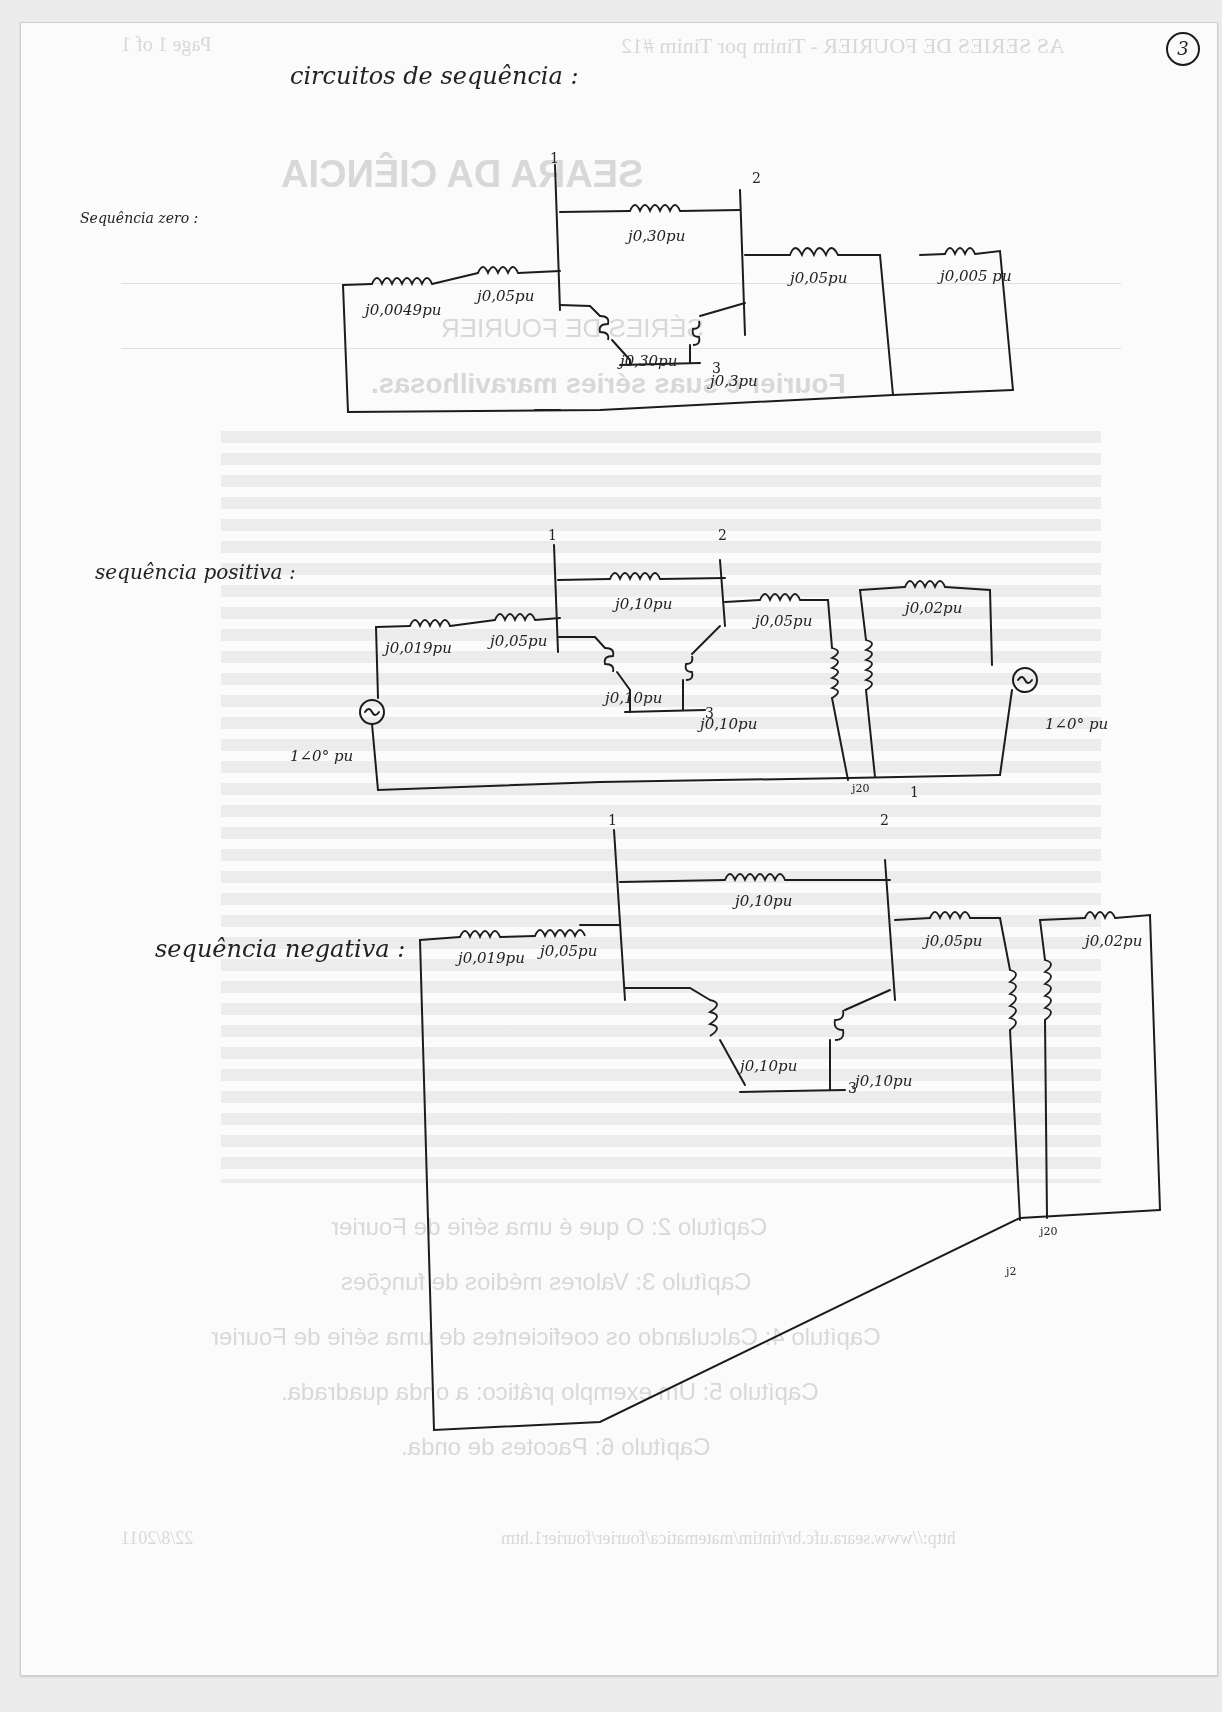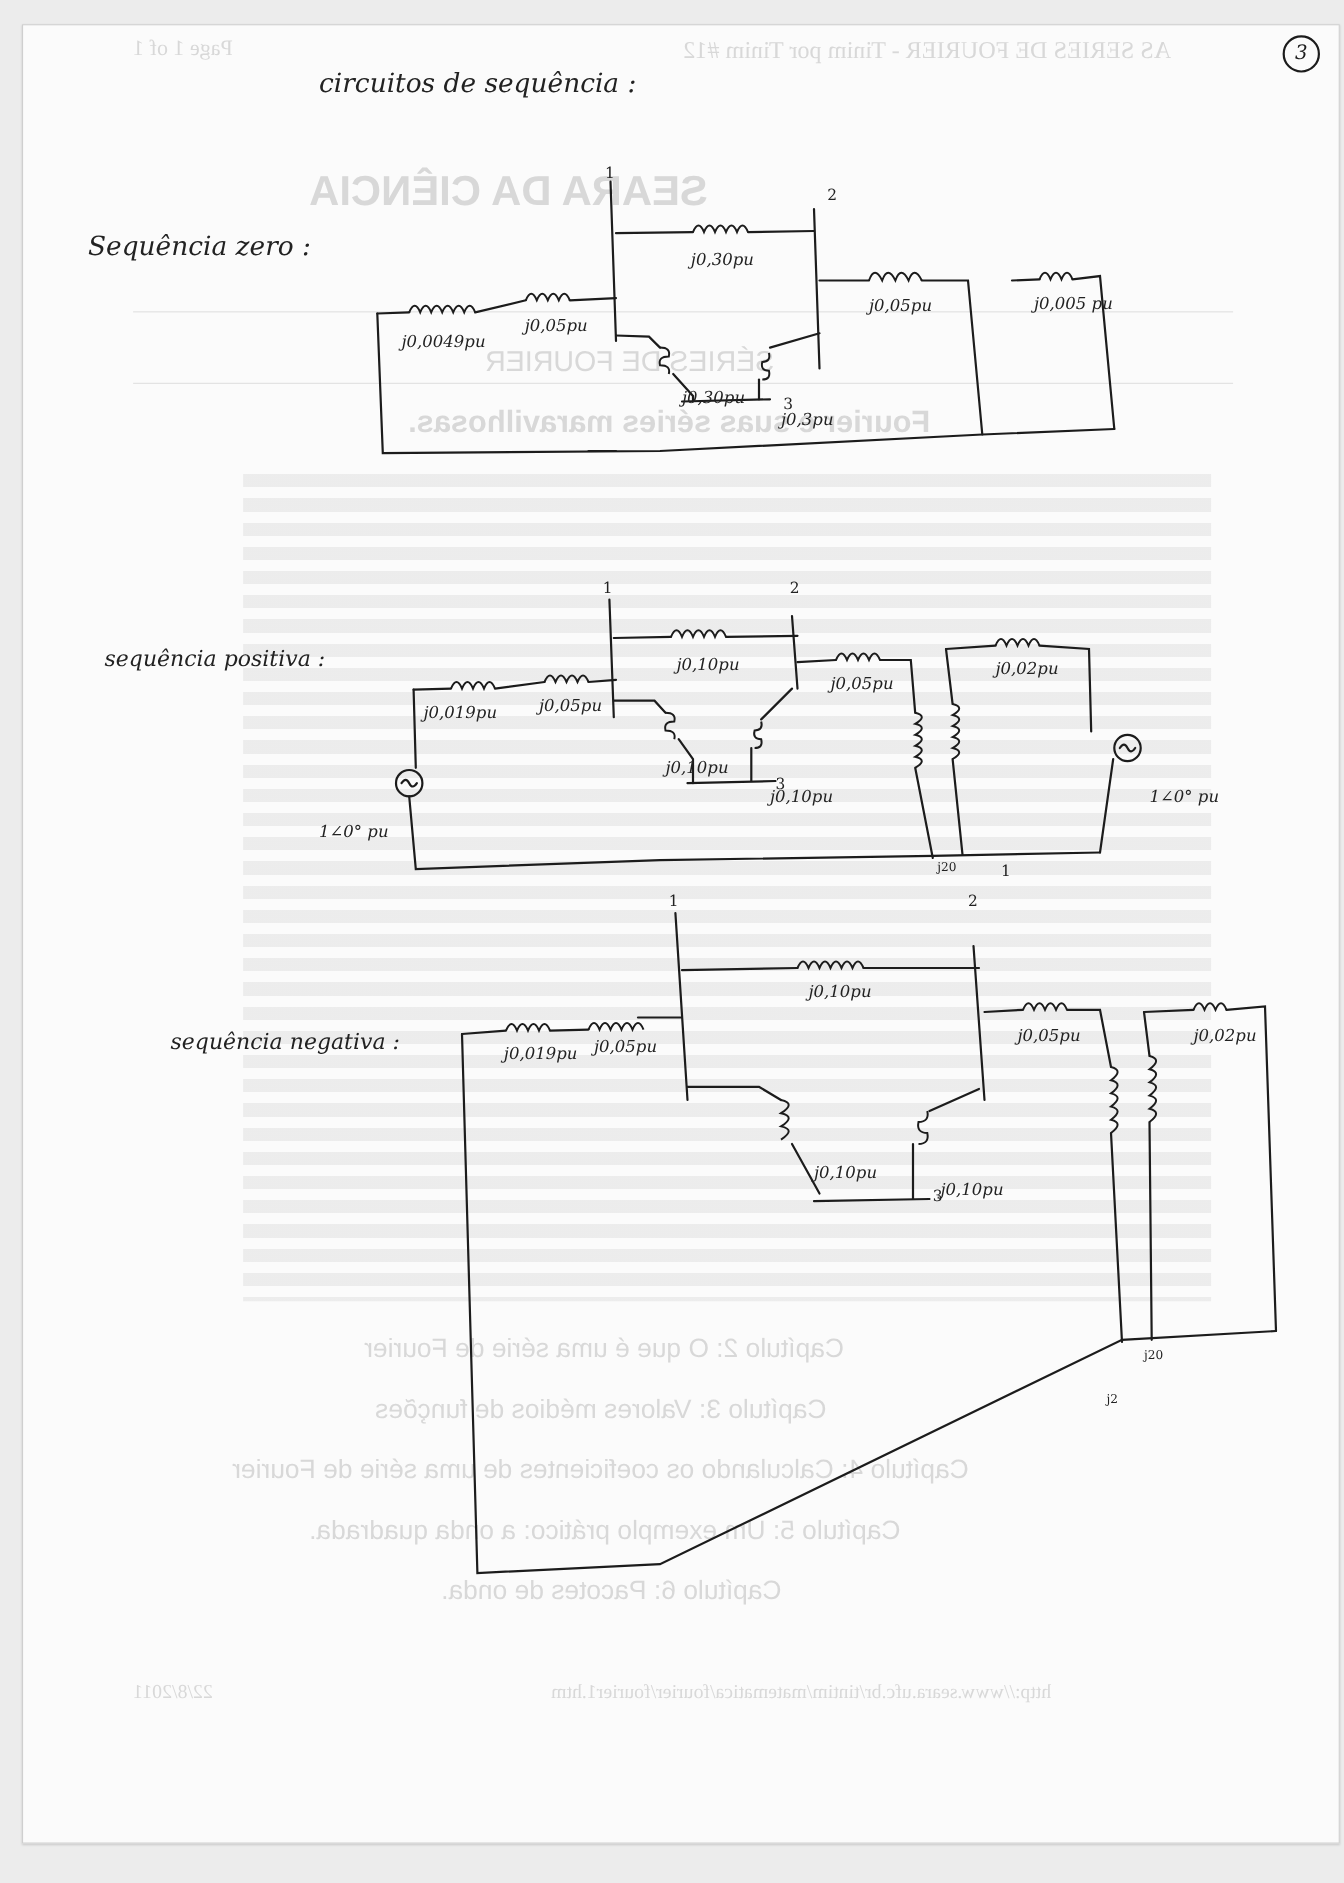--- a/index.html
+++ b/index.html
@@ -146,49 +146,49 @@
     <polyline class="w" points="1040,920 1045,960"></polyline>
     <path class="coil" d="M1045,960 q12,3 0,12 q12,3 0,12 q12,3 0,12 q12,3 0,12 q12,3 0,12"></path>
     <polyline class="w" points="1045,1020 1047,1218"></polyline>
     <polyline class="w" points="1040,920 1085,918"></polyline>
     <path class="coil" d="M1085,918 q5,-12 10,0 q5,-12 10,0 q5,-12 10,0"></path>
     <polyline class="w" points="1115,918 1150,915 1160,1210"></polyline>
     <polyline class="w" points="420,940 434,1430 600,1422 1020,1218 1160,1210"></polyline>
   </g>
 </svg>
 
-<div class="hand label" style="left:80px;top:210px;font-size:24px;">Sequência zero :</div>
+<div class="hand label" style="left:80px;top:210px;font-size:14px;">Sequência zero :</div>
 <div class="hand imp" style="left:365px;top:254px;">j0,0049pu</div>
 <div class="hand imp" style="left:477px;top:240px;">j0,05pu</div>
 <div class="hand imp" style="left:628px;top:180px;">j0,30pu</div>
 <div class="hand imp" style="left:620px;top:305px;">j0,30pu</div>
 <div class="hand imp" style="left:710px;top:325px;">j0,3pu</div>
 <div class="hand imp" style="left:790px;top:222px;">j0,05pu</div>
 <div class="hand imp" style="left:940px;top:220px;">j0,005 pu</div>
 <div class="hand node" style="left:550px;top:150px;">1</div>
 <div class="hand node" style="left:752px;top:170px;">2</div>
 <div class="hand node" style="left:712px;top:360px;">3</div>
 
-<div class="hand label" style="left:95px;top:586px;font-size:20px;">sequência positiva :</div>
+<div class="hand label" style="left:95px;top:560px;font-size:20px;">sequência positiva :</div>
 <div class="hand imp" style="left:385px;top:592px;">j0,019pu</div>
 <div class="hand imp" style="left:490px;top:585px;">j0,05pu</div>
 <div class="hand imp" style="left:615px;top:548px;">j0,10pu</div>
 <div class="hand imp" style="left:605px;top:642px;">j0,10pu</div>
 <div class="hand imp" style="left:700px;top:668px;">j0,10pu</div>
 <div class="hand imp" style="left:755px;top:565px;">j0,05pu</div>
 <div class="hand imp" style="left:905px;top:552px;">j0,02pu</div>
 <div class="hand imp" style="left:290px;top:700px;">1∠0° pu</div>
 <div class="hand imp" style="left:1045px;top:668px;">1∠0° pu</div>
 <div class="hand node" style="left:852px;top:782px;font-size:11px;">j20</div>
 <div class="hand node" style="left:910px;top:784px;">1</div>
 <div class="hand node" style="left:548px;top:527px;">1</div>
 <div class="hand node" style="left:718px;top:527px;">2</div>
 <div class="hand node" style="left:705px;top:705px;">3</div>
 
-<div class="hand label" style="left:155px;top:935px;font-size:20px;text-align:center;">sequência negativa :</div>
+<div class="hand label" style="left:155px;top:935px;font-size:24px;text-align:center;">sequência negativa :</div>
 <div class="hand imp" style="left:458px;top:902px;">j0,019pu</div>
 <div class="hand imp" style="left:540px;top:895px;">j0,05pu</div>
 <div class="hand imp" style="left:735px;top:845px;">j0,10pu</div>
 <div class="hand imp" style="left:740px;top:1010px;">j0,10pu</div>
 <div class="hand imp" style="left:855px;top:1025px;">j0,10pu</div>
 <div class="hand imp" style="left:925px;top:885px;">j0,05pu</div>
 <div class="hand imp" style="left:1085px;top:885px;">j0,02pu</div>
 <div class="hand node" style="left:1006px;top:1225px;font-size:11px;margin-top:40px;">j2</div>
 <div class="hand node" style="left:1040px;top:1225px;font-size:11px;">j20</div>
 <div class="hand node" style="left:608px;top:812px;">1</div>

